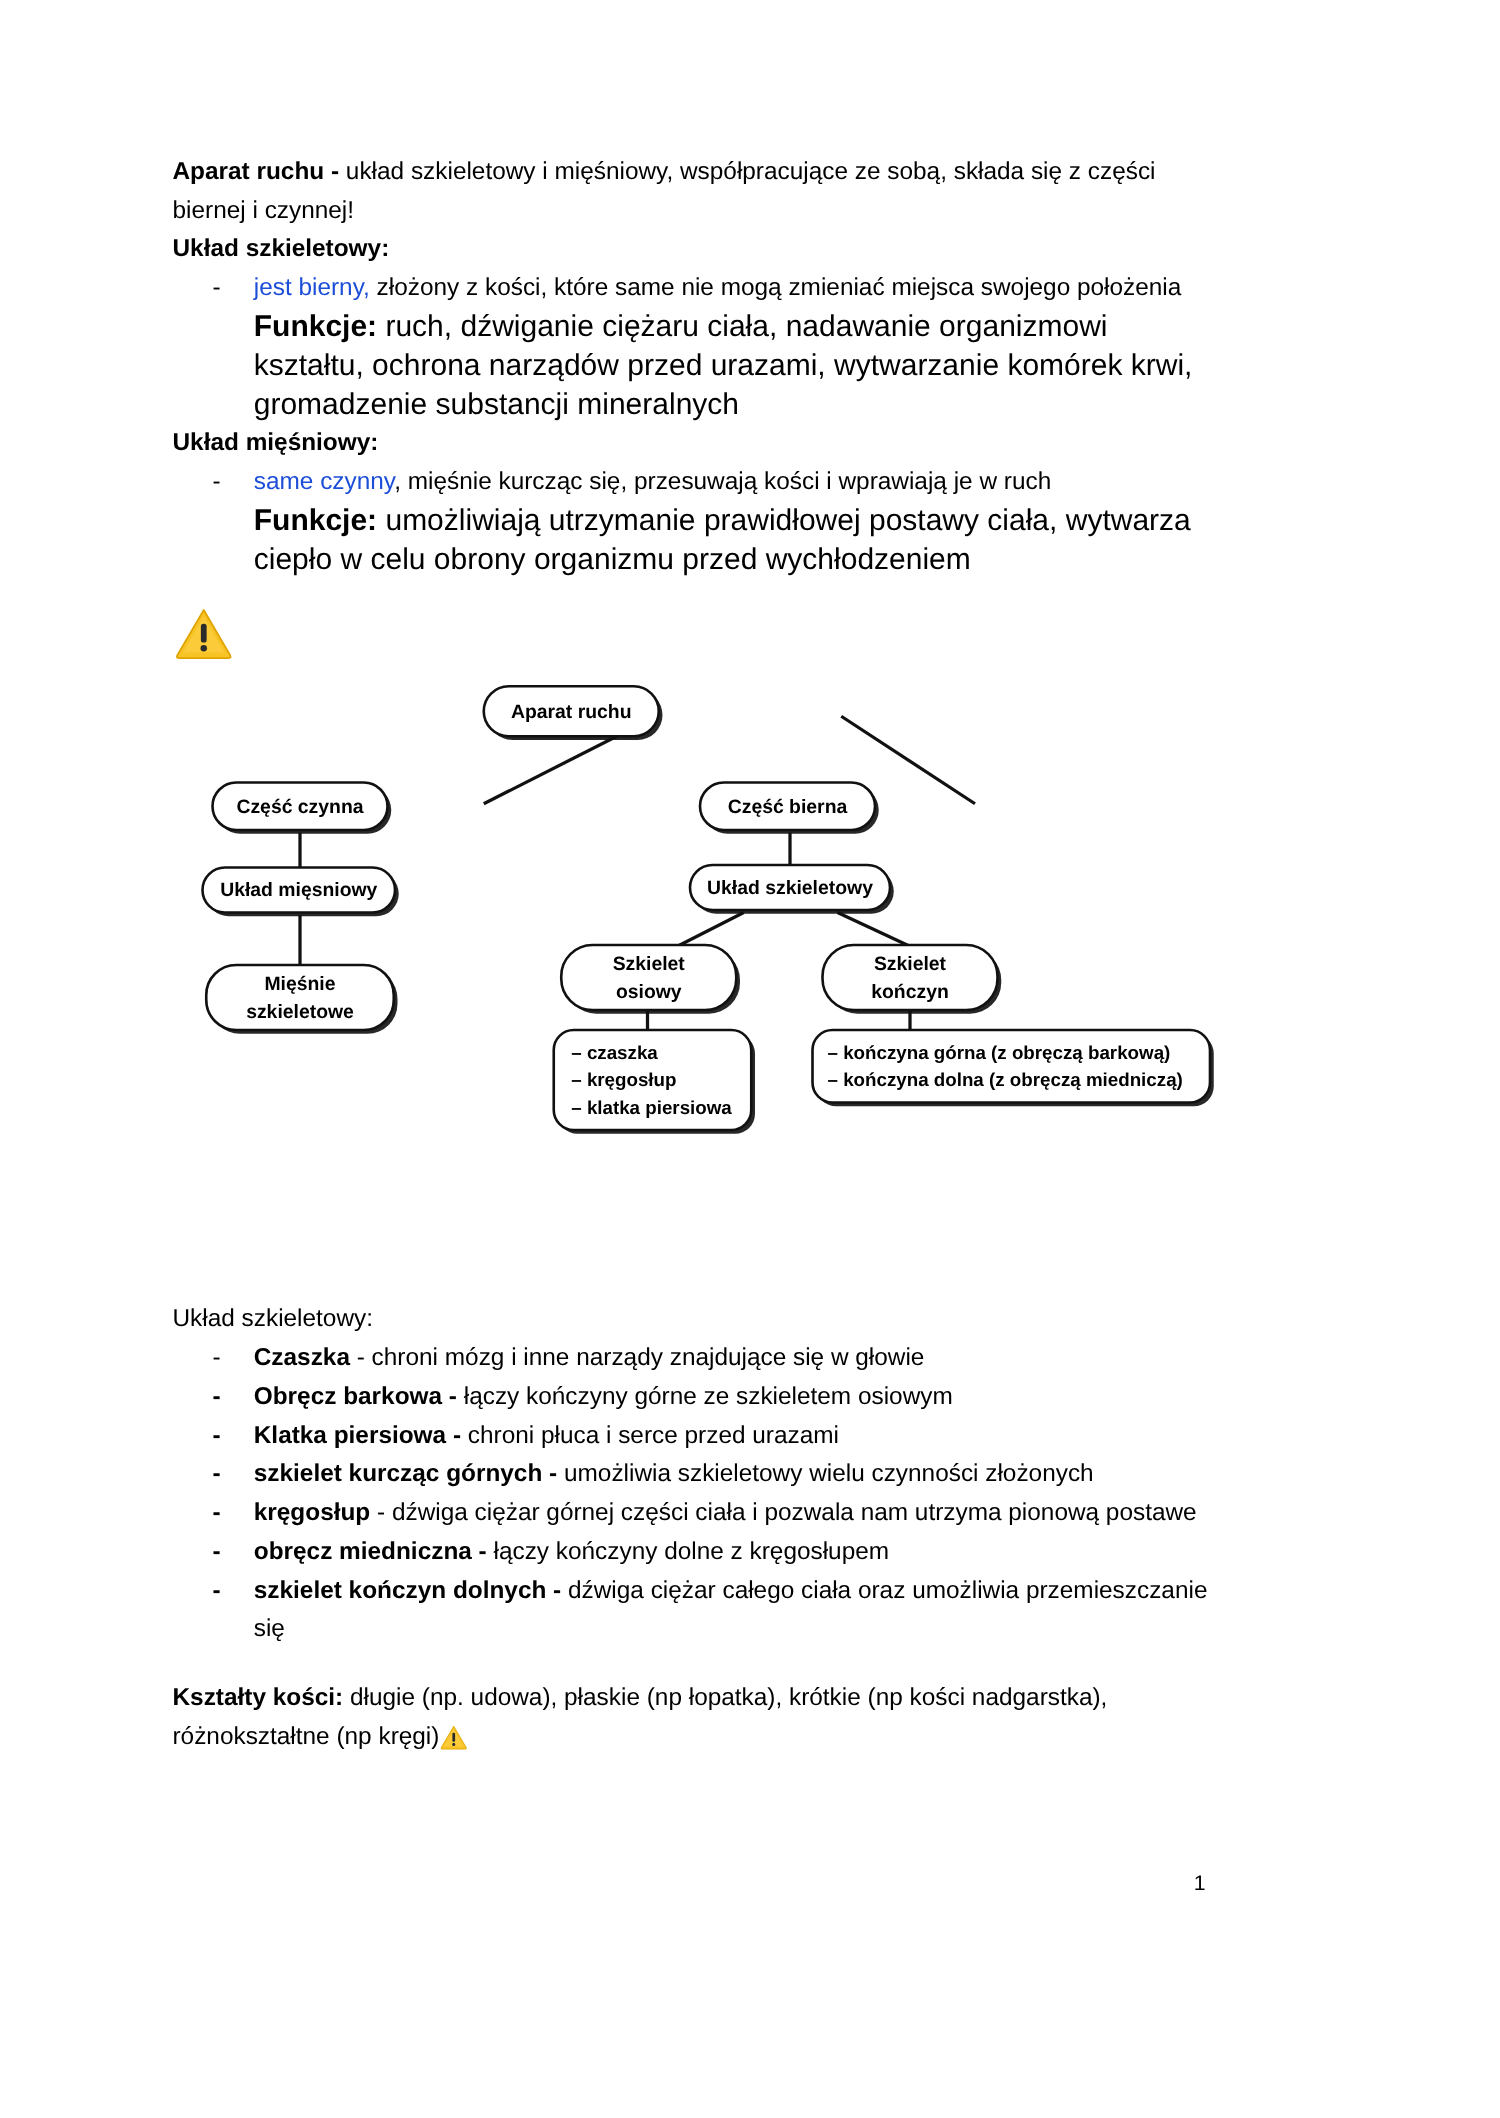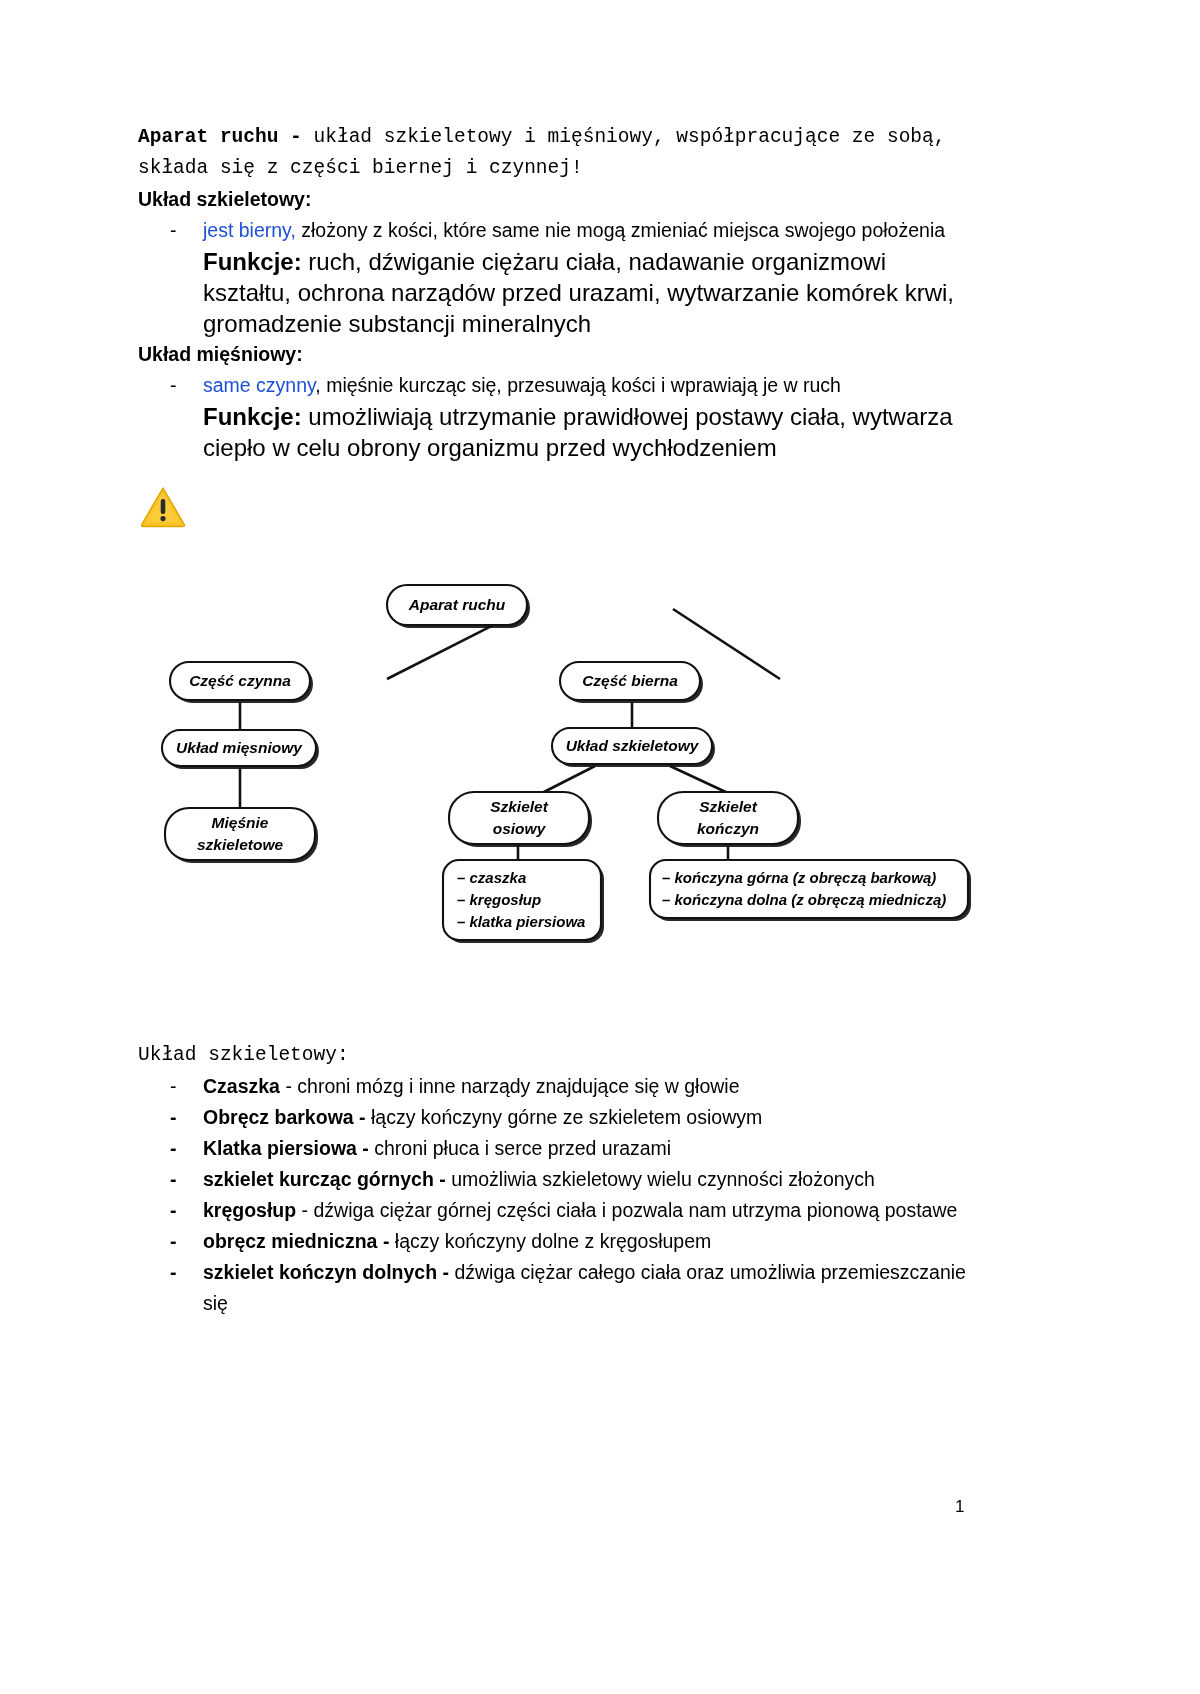--- a/index.html
+++ b/index.html
@@ -26,21 +26,20 @@
     top: 122px;
     width: 830px;
   }
 
   
   .para {
     font-size: 19.5px;
     line-height: 31px;
     margin: 0;
     text-align: left;
-    font-family: Liberation Mono, monospace;
   }
   .b { font-weight: bold; }
   .red { color: #1d4ed8; }
 
   .heading {
     font-size: 19.5px;
     line-height: 31px;
     font-weight: bold;
     margin: 0;
   }
@@ -79,24 +78,23 @@
   .warn-block {
     position: absolute;
     left: 140px;
     top: 486px;
   }
 
   
   .diagram {
     position: absolute;
     left: 140px;
-    top: 572px;
+    top: 536px;
     width: 880px;
     height: 372px;
-    font-style: italic;
   }
   .diagram svg { display: block; }
 
   
   .pagenum {
     position: absolute;
     left: 955px;
     top: 1497px;
     font-size: 17px;
     color: #000;
@@ -241,18 +239,24 @@
       <li><span class="dash bold">-</span><span class="b">Obręcz barkowa -</span><span> łączy kończyny górne ze szkieletem osiowym</span></li>
       <li><span class="dash bold">-</span><span class="b">Klatka piersiowa -</span><span> chroni płuca i serce przed urazami</span></li>
       <li><span class="dash bold">-</span><span class="b">szkielet kurcząc górnych -</span><span> umożliwia szkieletowy wielu czynności złożonych</span></li>
       <li><span class="dash bold">-</span><span class="b">kręgosłup</span><span> - dźwiga ciężar górnej części ciała i pozwala nam utrzyma pionową postawe</span></li>
       <li><span class="dash bold">-</span><span class="b">obręcz miedniczna -</span><span> łączy kończyny dolne z kręgosłupem</span></li>
       <li><span class="dash bold">-</span><span class="b">szkielet kończyn dolnych -</span><span> dźwiga ciężar całego ciała oraz umożliwia przemieszczanie się</span></li>
     </ul>
 
     <div class="spacer-lg"></div>
 
+    <p class="para"><span class="b">Kształty kości:</span><span> długie (np. udowa), płaskie (np łopatka), krótkie (np kości nadgarstka), różnokształtne (np kręgi)</span><span class="warn"><svg width="22" height="20" viewBox="0 0 46 42" aria-hidden="true">
+            <path d="M23 2 L44 38 Q45.5 40.5 42.5 40.5 L3.5 40.5 Q0.5 40.5 2 38 Z" fill="#f7c325" stroke="#e0a400" stroke-width="1.4" stroke-linejoin="round"></path>
+            <path d="M23 7 L39.5 36 L6.5 36 Z" fill="#ffd24d" opacity="0.55"></path>
+            <rect x="20.7" y="13" width="4.6" height="15" rx="2.1" fill="#2b2b2b"></rect>
+            <circle cx="23" cy="32.6" r="2.6" fill="#2b2b2b"></circle>
+          </svg></span></p>
 
   </div>
 
   <div class="pagenum">1</div>
 
 </div>
 
 </body></html>

